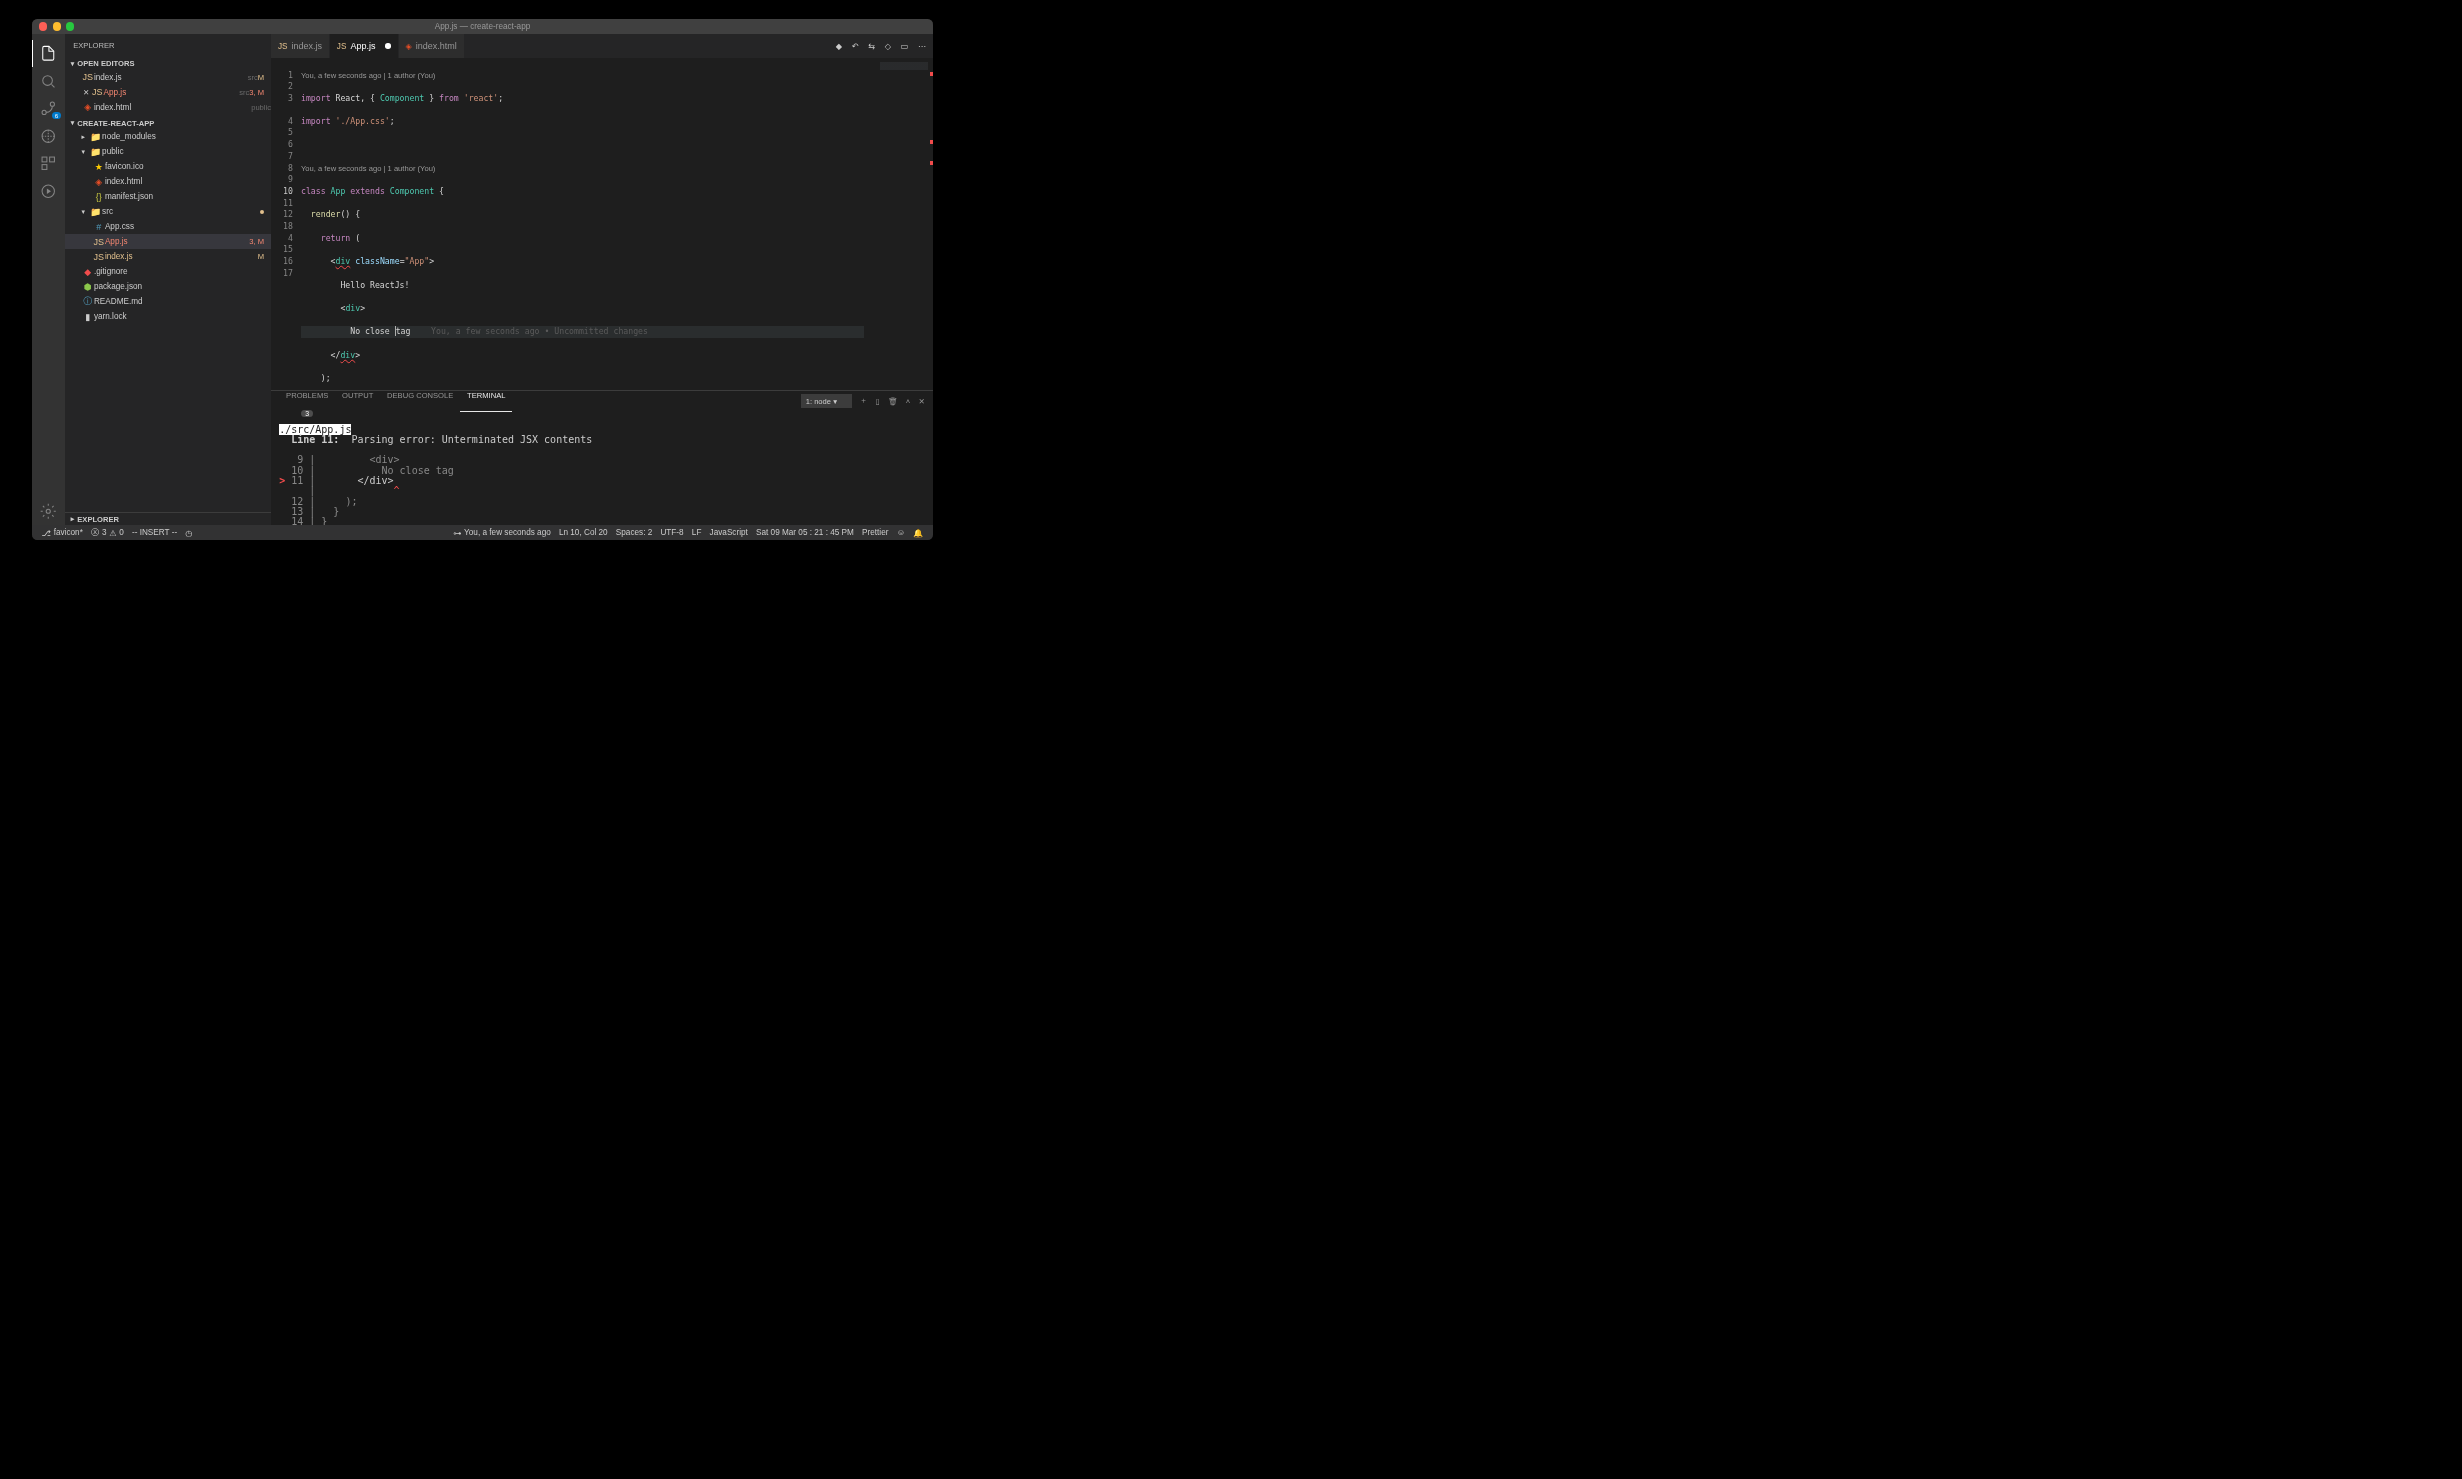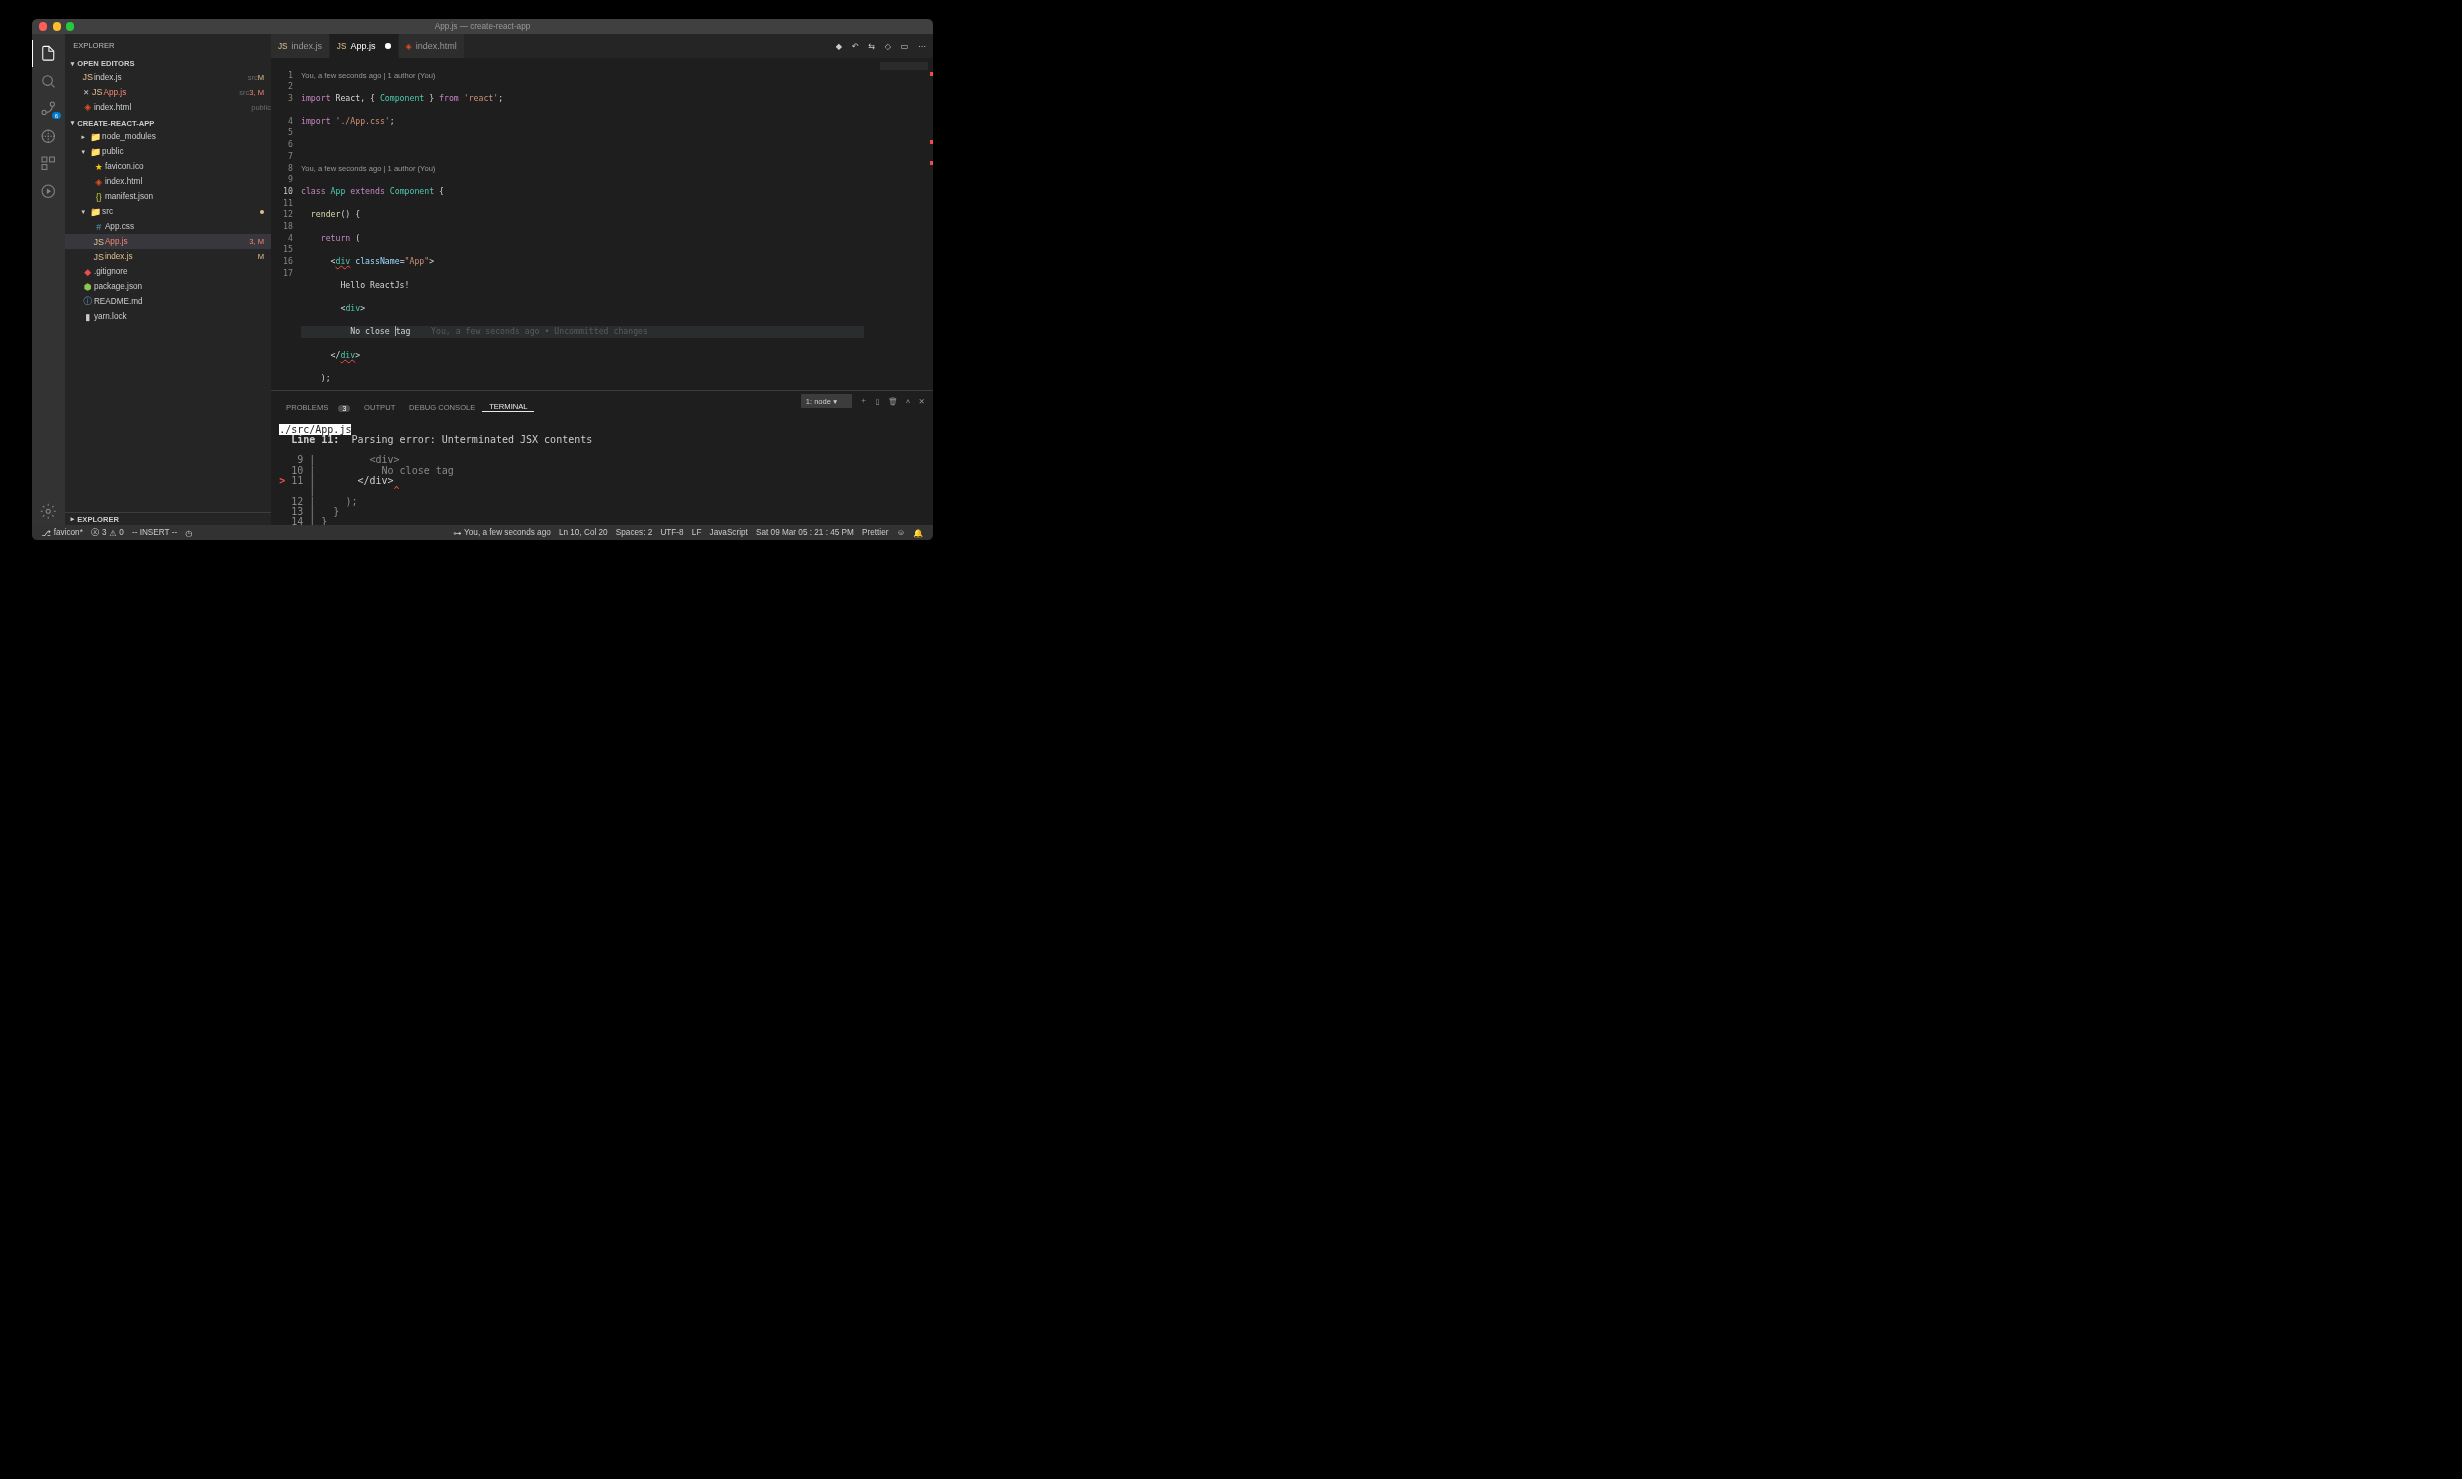--- a/index.html
+++ b/index.html
@@ -201,21 +201,21 @@
   display: flex; flex-direction: column;
   border-top: 0.7px solid #3c3c3c;
 }
 .panel-tabs {
   display: flex; align-items: center;
   height: 20.6px;
   padding: 0 8.2px;
   color: #969696;
   font-size: 7.6px;
 }
-.ptab { padding: 0 6.9px; cursor: pointer; display: flex; align-items: flex-end; gap: 10px; height: 100%; }
+.ptab { padding: 0 6.9px; cursor: pointer; display: flex; align-items: center; gap: 10px; height: 100%; flex-direction: column; }
 .ptab.active { color: #e7e7e7; border-bottom: 0.7px solid #e7e7e7; }
 .ptab .badge {
   background: #4d4d4d; color: #fff; border-radius: 5.5px; padding: 0 4.1px; font-size: 6.9px;
 }
 .panel-tabs .spacer { flex: 1; }
 .panel-actions { display: flex; align-items: center; gap: 8.2px; }
 .term-select {
   background: #3c3c3c; border: 0.7px solid #3c3c3c; color: #ccc;
   font-size: 7.6px; padding: 1.4px 13.7px 1.4px 4.1px;
   position: relative;

